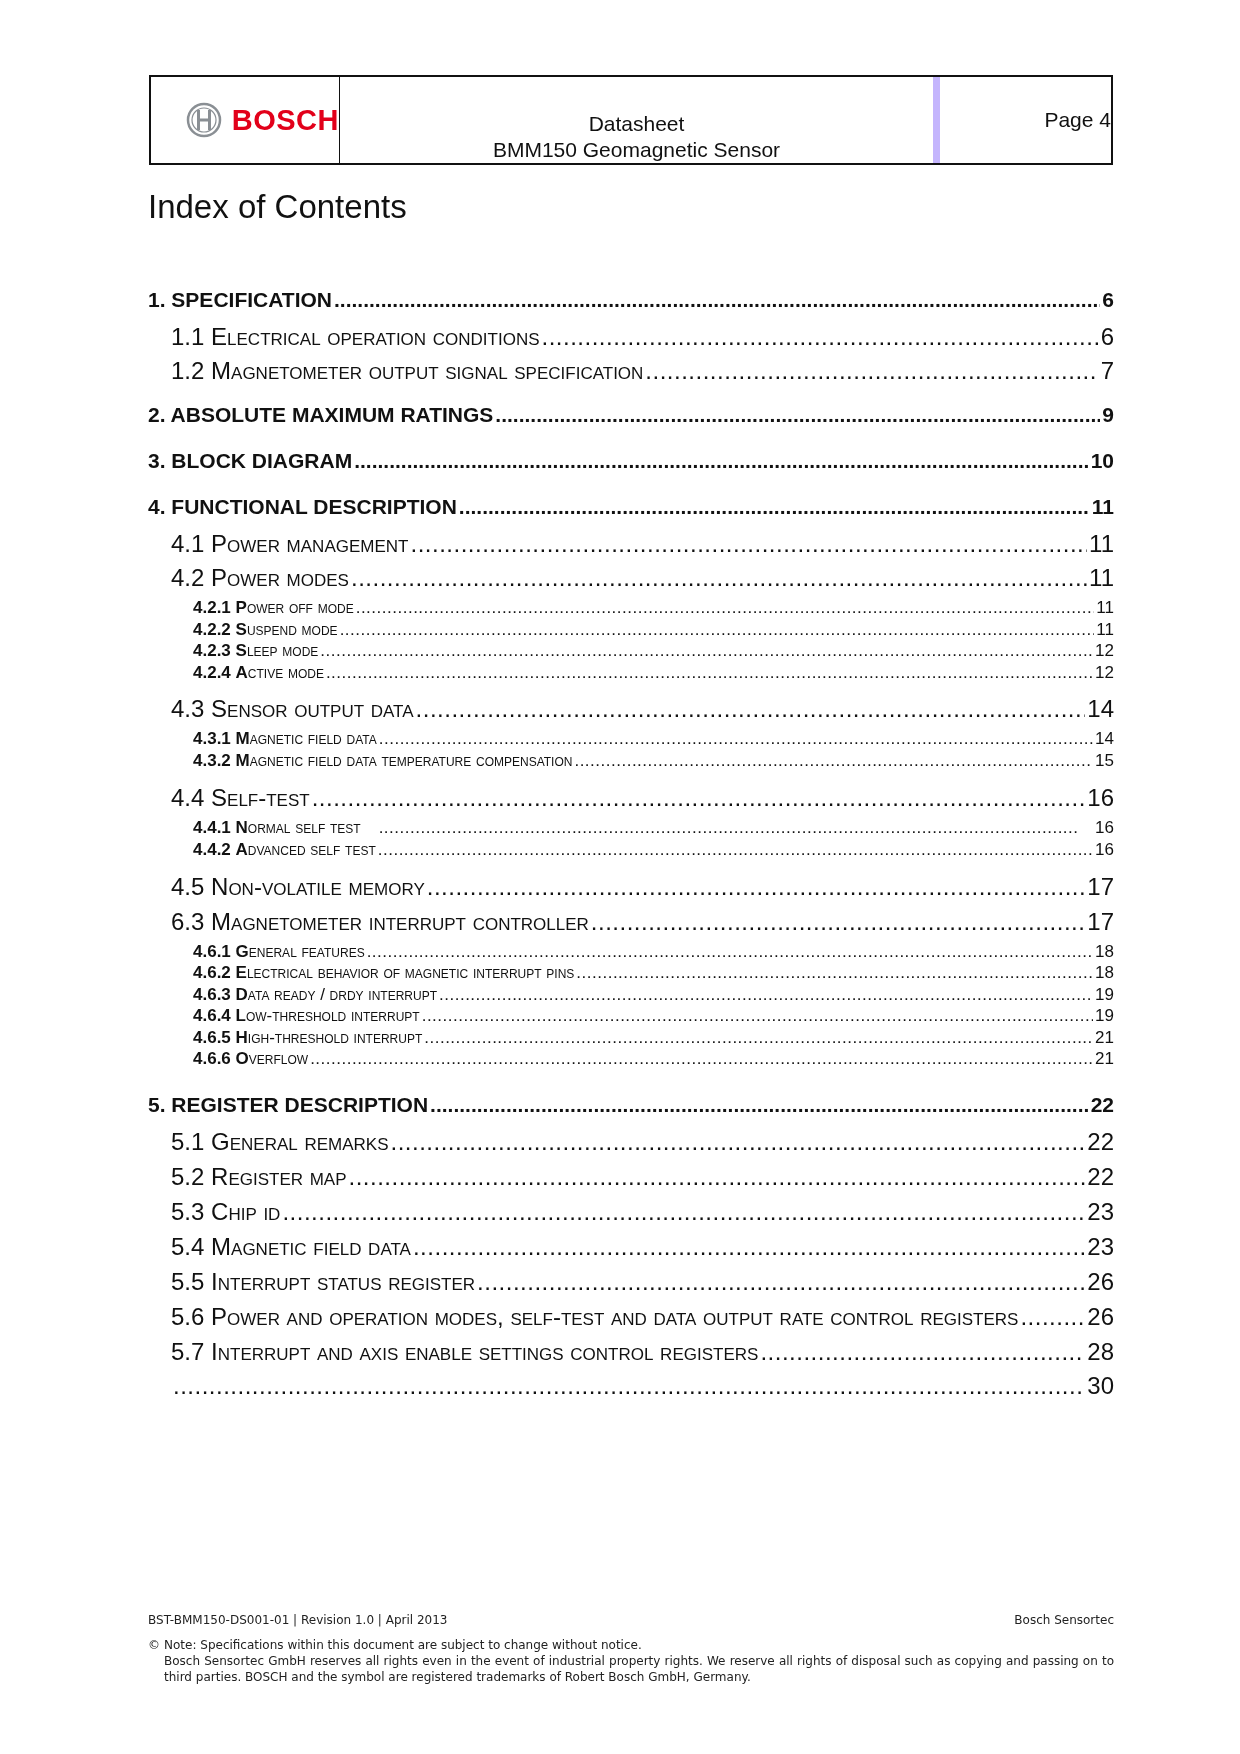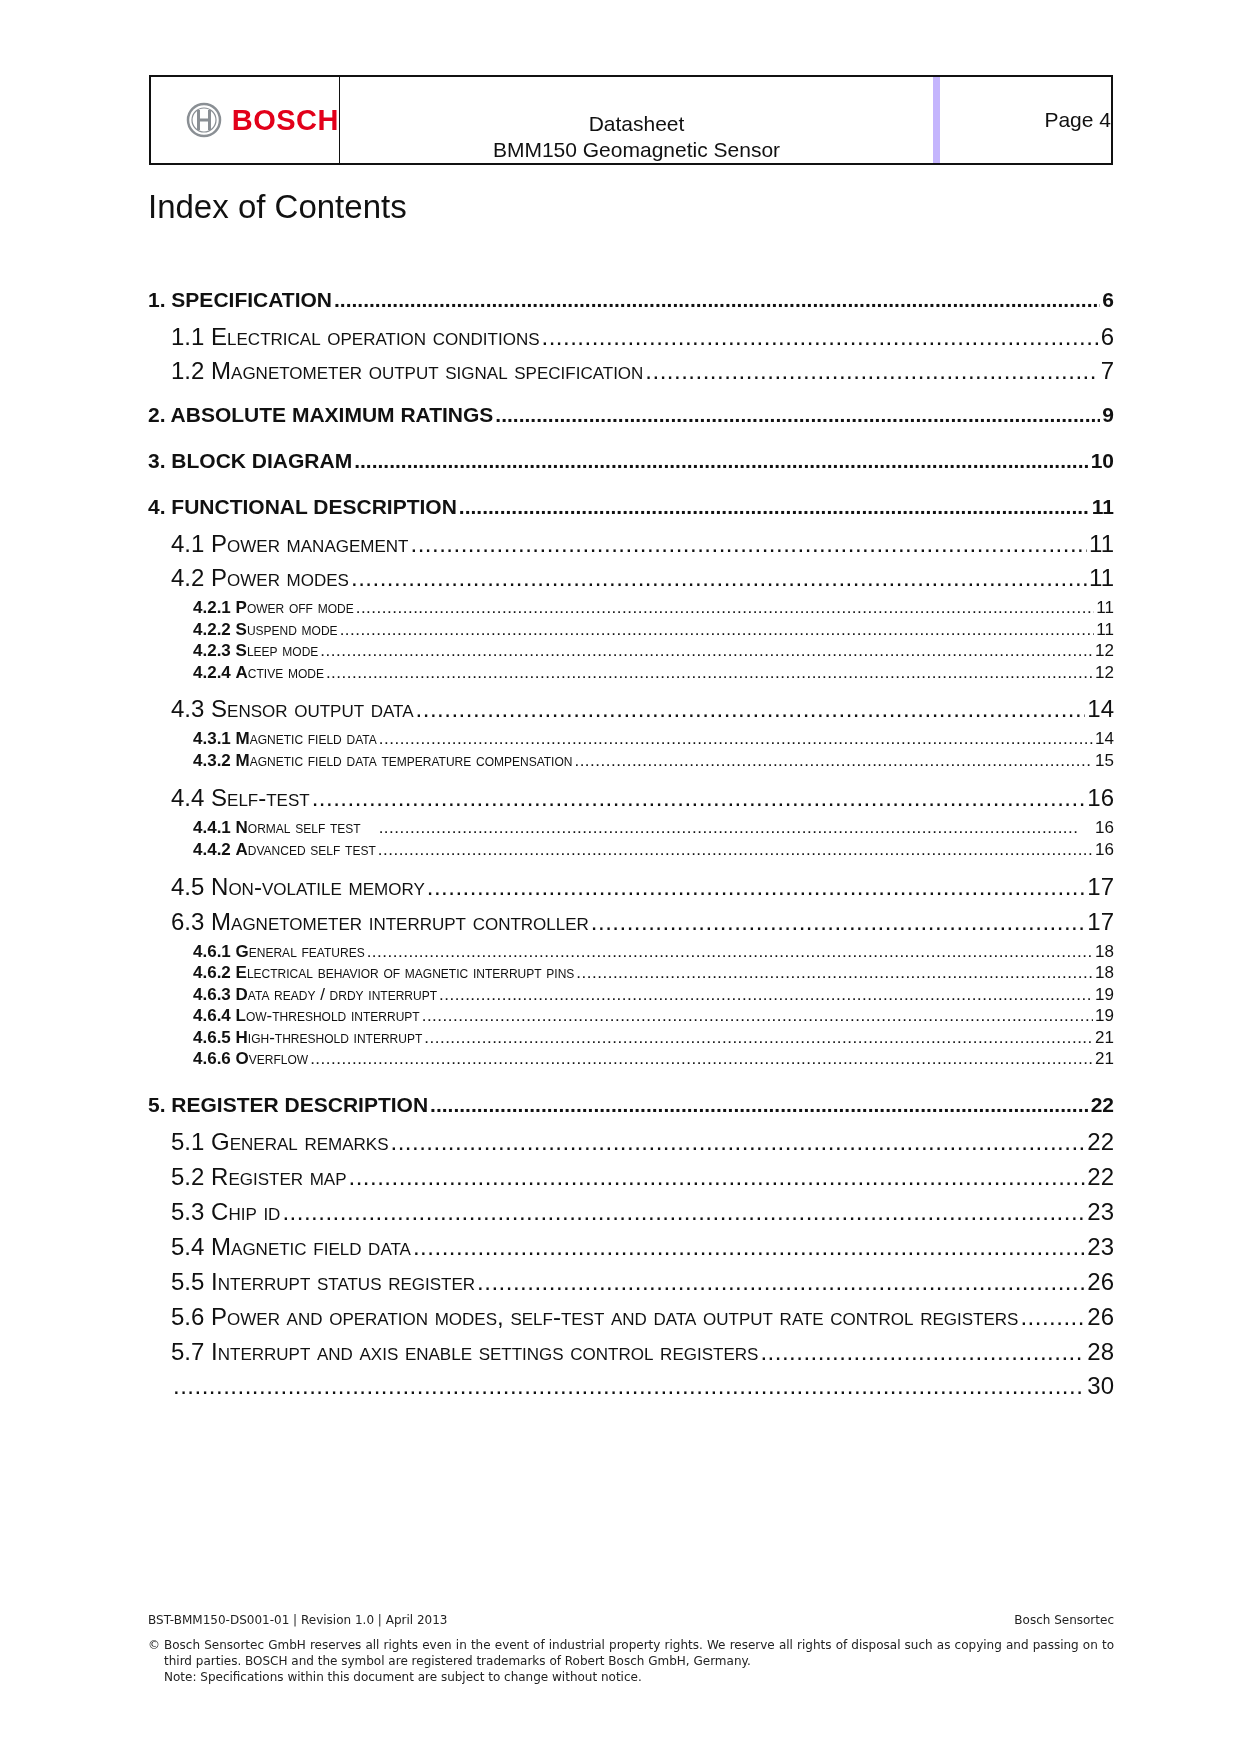--- a/index.html
+++ b/index.html
@@ -237,16 +237,16 @@
     </div>
   </div>
 
 <div class="footer">
   <div class="line1">
     <span>BST-BMM150-DS001-01 | Revision 1.0 | April 2013</span>
     <span>Bosch Sensortec</span>
   </div>
   <div class="legal">
     <span class="copy">©</span>
+    <div>Note: Specifications within this document are subject to change without notice.</div>
     <div>Bosch Sensortec GmbH reserves all rights even in the event of industrial property rights. We reserve all rights of disposal such as copying and passing on to third parties. BOSCH and the symbol are registered trademarks of Robert Bosch GmbH, Germany.</div>
-    <div>Note: Specifications within this document are subject to change without notice.</div>
   </div>
 </div>
 
 </body></html>

